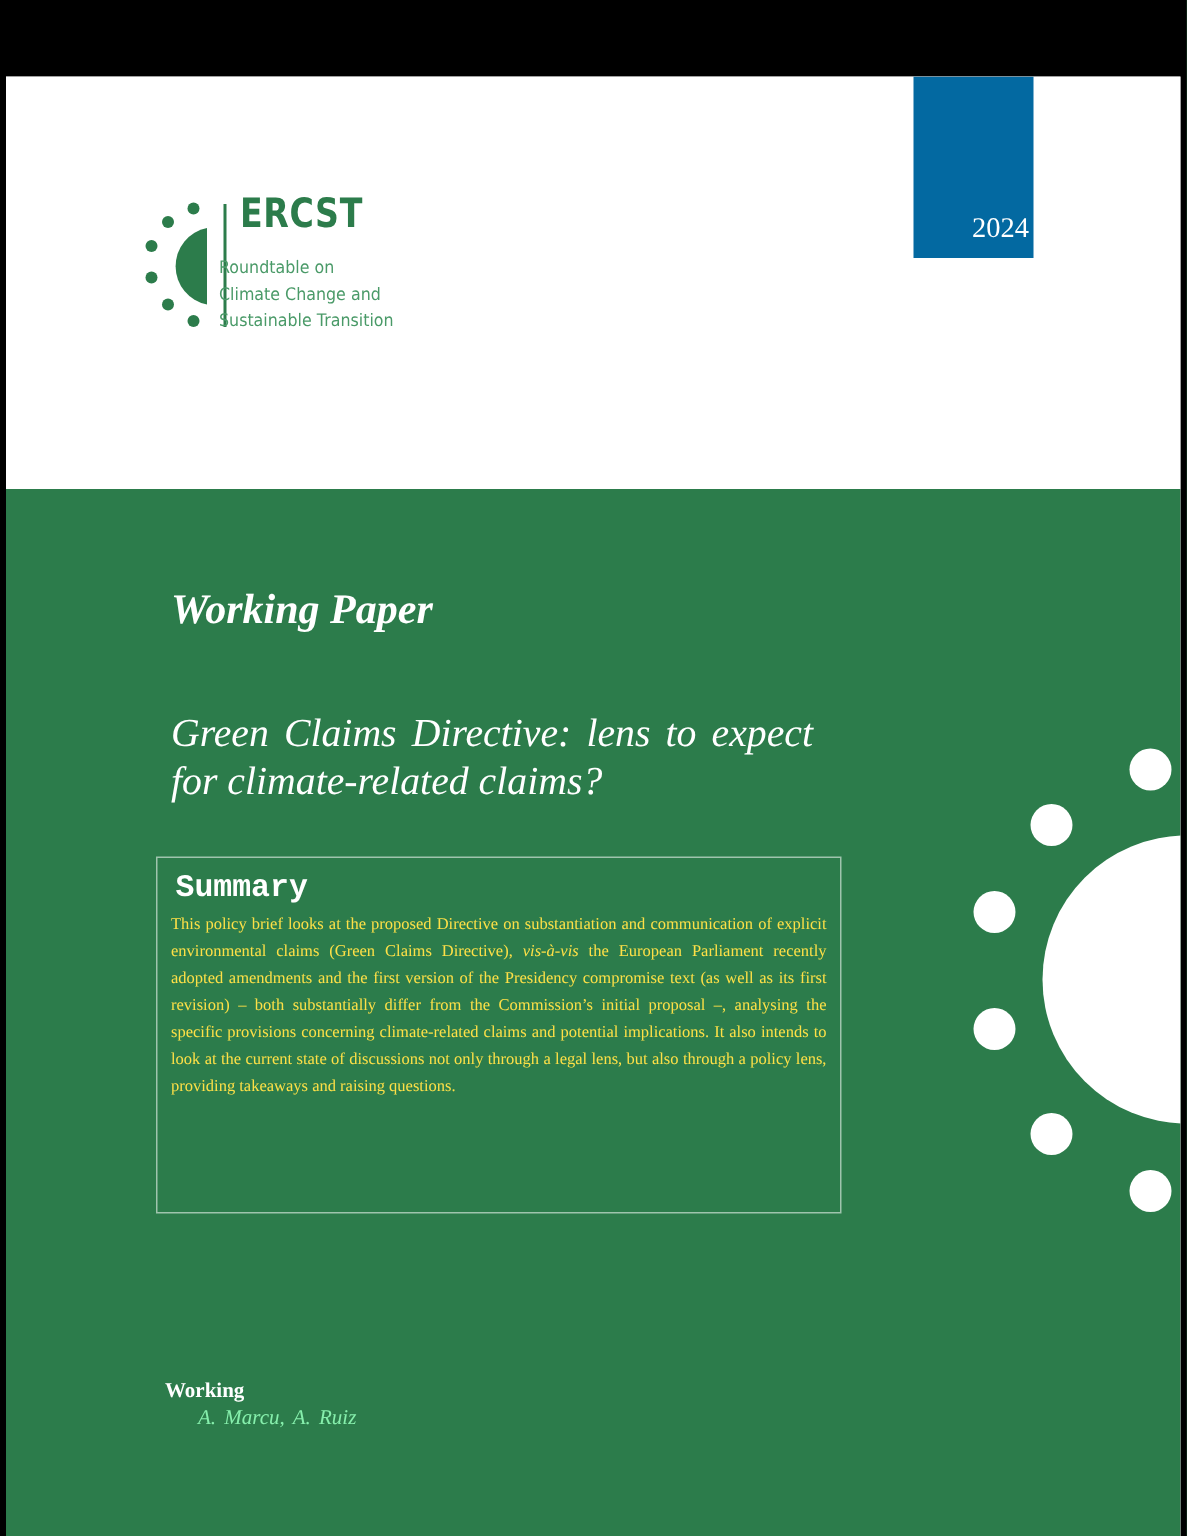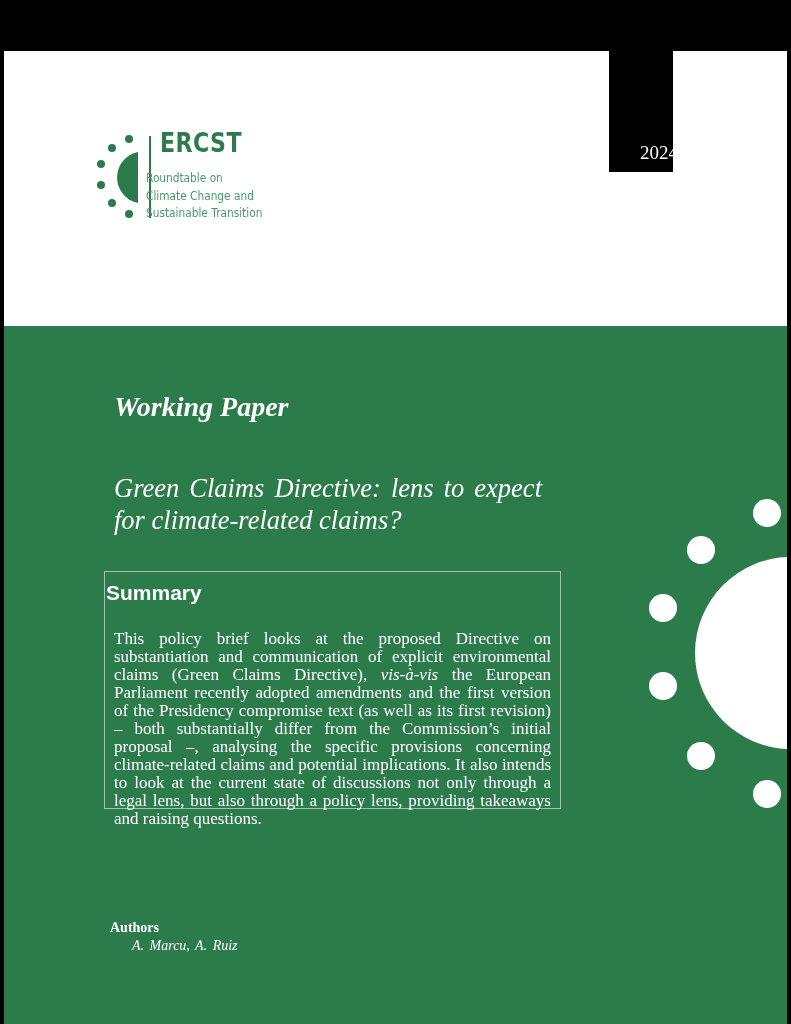--- a/index.html
+++ b/index.html
@@ -3,22 +3,22 @@
 <meta charset="utf-8">
 <style>
   * { margin: 0; padding: 0; box-sizing: border-box; }
   html, body { width: 791px; height: 1024px; background: #000; overflow: hidden; }
   .page {
     position: absolute; left: 4px; top: 4px; width: 783px; height: 1016px;
     background: #ffffff; overflow: hidden; margin-top: 47px;
   }
   .header-area { position: absolute; left: 0; top: 0; width: 783px; height: 275px; background: #fff; }
   .year-block {
-    position: absolute; left: 605px; top: 0; width: 64px; height: 121px;
-    background: #000000; color: #fff;
+    position: absolute; left: 605px; top: 0; width: 80px; height: 121px;
+    background: #0369a1; color: #fff;
     display: flex; align-items: flex-end; justify-content: center;
     padding-bottom: 8px;
     font-family: "Liberation Serif", serif; font-size: 19px; padding-left: 36px;
   }
   .logo { position: absolute; left: 80px; top: 76px; width: 210px; height: 100px; }
   .logo-svg { position: absolute; left: 0; top: 0; }
   .logo-title {
     position: absolute; left: 76px; top: 1px;
     font-family: "DejaVu Sans", sans-serif; font-weight: bold;
     font-size: 27px; color: #2c7c4b; letter-spacing: 0.5px;
@@ -48,40 +48,40 @@
     position: absolute; left: 110px; top: 146px; width: 428px;
     font-family: "Liberation Serif", serif; font-style: italic;
     font-size: 26.5px; color: #fff; line-height: 32px;
     text-align: justify; text-align-last: left;
   }
   .summary-box {
     position: absolute; left: 100px; top: 245px; width: 457px; height: 238px;
     border: 1.5px solid rgba(255,255,255,0.55);
   }
   .summary-heading {
-    position: absolute; left: 1px; top: 8px;
-    font-family: Liberation Sans, sans-serif; font-weight: bold;
+    position: absolute; left: 12px; top: 8px;
+    font-family: Liberation Mono, monospace; font-weight: bold;
     font-size: 21px; color: #fff; line-height: 26px;
   }
   .summary-text {
-    position: absolute; left: 9px; top: 58px; width: 437px;
+    position: absolute; left: 9px; top: 35px; width: 437px;
     font-family: "Liberation Serif", serif;
-    font-size: 17px; color: #ffffff; line-height: 18px;
+    font-size: 11px; color: #fde047; line-height: 18px;
     text-align: justify;
   }
   .summary-text em { font-style: italic; }
   .authors-label {
     position: absolute; left: 106px; top: 593px;
     font-family: "Liberation Serif", serif; font-weight: bold;
     font-size: 14px; color: #fff; line-height: 18px;
   }
   .authors-names {
     position: absolute; left: 128px; top: 611px;
     font-family: "Liberation Serif", serif; font-style: italic;
-    font-size: 14px; color: #ffffff; line-height: 18px; word-spacing: 2px;
+    font-size: 14px; color: #86efac; line-height: 18px; word-spacing: 2px;
   }
   .sun { position: absolute; left: 0; top: 0; pointer-events: none; }
 </style>
 </head>
 <body>
 
 <div class="page">
 
   <div class="header-area">
     <div class="logo">
@@ -125,17 +125,17 @@
 
     <div class="title-sub">Working Paper</div>
 
     <div class="subject">Green Claims Directive: lens to expect for climate-related claims?</div>
 
     <div class="summary-box">
       <div class="summary-heading">Summary</div>
       <p class="summary-text"><span>This policy brief looks at the proposed Directive on substantiation and communication of explicit environmental claims (Green Claims Directive), </span><em>vis-à-vis</em><span> the European Parliament recently adopted amendments and the first version of the Presidency compromise text (as well as its first revision) – both substantially differ from the Commission’s initial proposal –, analysing the specific provisions concerning climate-related claims and potential implications. It also intends to look at the current state of discussions not only through a legal lens, but also through a policy lens, providing takeaways and raising questions.</span></p>
     </div>
 
-    <div class="authors-label">Authors</div>
+    <div class="authors-label">Working</div>
     <div class="authors-names">A.  Marcu, A. Ruiz</div>
   </div>
 
 </div>
 
 </body></html>

